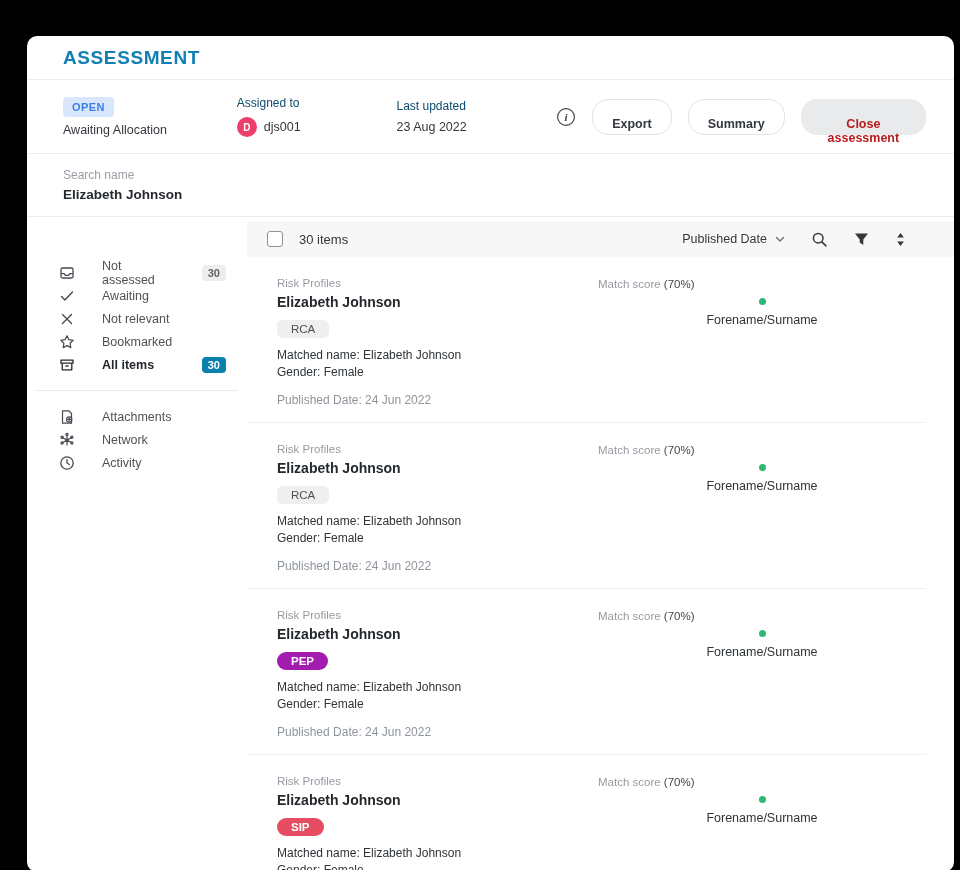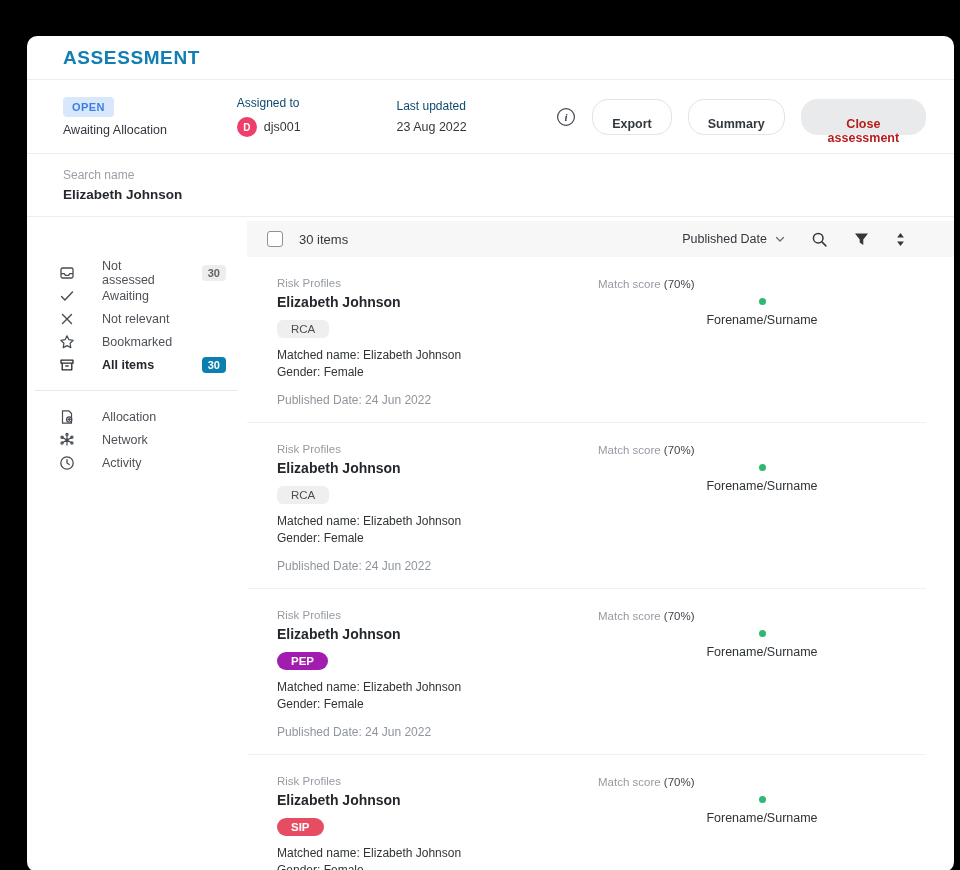--- a/index.html
+++ b/index.html
@@ -164,21 +164,21 @@
       <hr class="sidebar-divider">
 
       <div class="side-item">
         <span class="side-icon">
           <svg width="16" height="16" viewBox="0 0 16 16" fill="none" stroke="#454b52" stroke-width="1.2" stroke-linejoin="round">
               <path d="M3.5 1.8h6.2l2.8 2.7v9.7H3.5z"></path>
               <circle cx="10.2" cy="10.4" r="2.6"></circle>
               <path d="M10.2 9.2v2.4M9 10.4h2.4" stroke-linecap="round"></path>
             </svg>
         </span>
-        <span class="lbl">Allocation</span>
+        <span class="lbl">Attachments</span>
       </div>
       <div class="side-item">
         <span class="side-icon">
           <svg width="16" height="16" viewBox="0 0 16 16" fill="none" stroke="#454b52" stroke-width="1.2" stroke-linecap="round">
               <path d="M8 8L8 2.8M8 8l4.5-2.4M8 8l4.5 2.8M8 8l-4.5 2.8M8 8L3.5 5.6M8 8v5"></path>
               <circle cx="8" cy="8" r="1.6" fill="#454b52" stroke="none"></circle>
               <circle cx="8" cy="2.4" r="1.1"></circle>
               <circle cx="12.9" cy="5.3" r="1.1"></circle>
               <circle cx="12.9" cy="11" r="1.1"></circle>
               <circle cx="3.1" cy="11" r="1.1"></circle>

